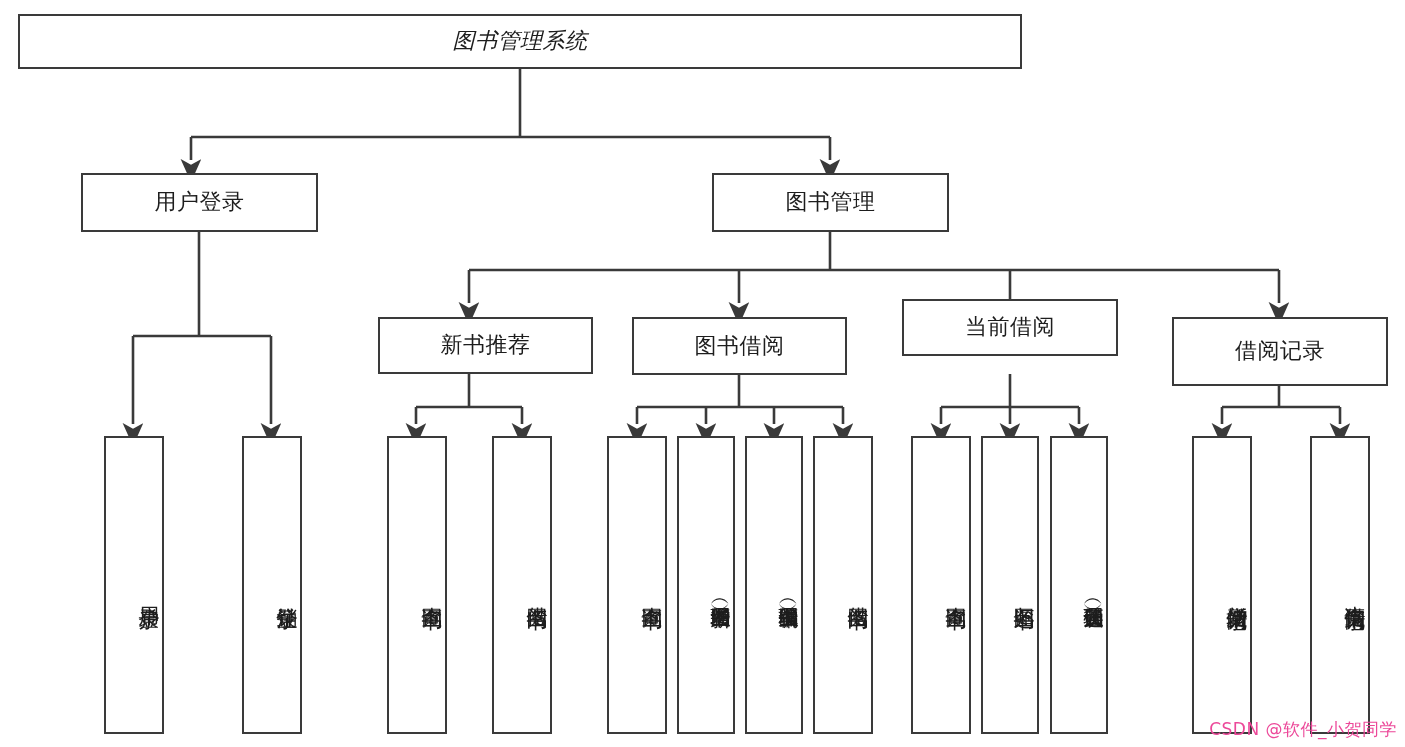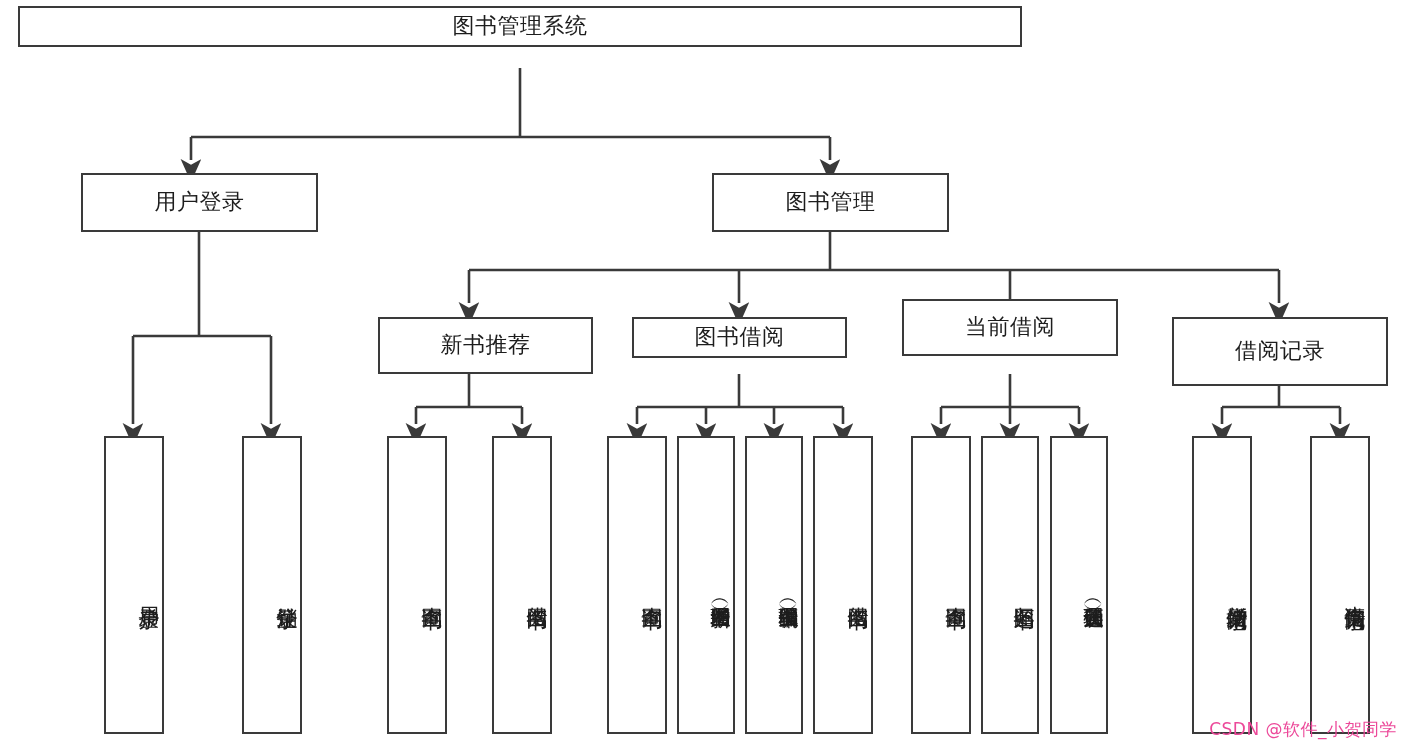--- a/index.html
+++ b/index.html
@@ -120,27 +120,27 @@
       <path d="M1010,407 L1010,424" marker-end="url(#arrow)"></path>
       <path d="M1079,407 L1079,424" marker-end="url(#arrow)"></path>
 
       <path d="M1279,374 L1279,407"></path>
       <path d="M1222,407 L1340,407"></path>
       <path d="M1222,407 L1222,424" marker-end="url(#arrow)"></path>
       <path d="M1340,407 L1340,424" marker-end="url(#arrow)"></path>
     </g>
   </svg>
 
-  <div class="node node-h" style="left:18px; top:6px; width:1004px; height:41px;">图书管理系统</div>
+  <div class="node node-h" style="left:18px; top:14px; width:1004px; height:55px;font-style:italic;">图书管理系统</div>
 
   <div class="node node-h" style="left:81px; top:173px; width:237px; height:59px;">用户登录</div>
   <div class="node node-h" style="left:712px; top:173px; width:237px; height:59px;text-align:right;">图书管理</div>
 
   <div class="node node-h" style="left:362px; top:317px; width:215px; height:57px;margin-left:16px;">新书推荐</div>
-  <div class="node node-h" style="left:632px; top:317px; width:215px; height:41px;">图书借阅</div>
+  <div class="node node-h" style="left:632px; top:317px; width:215px; height:58px;">图书借阅</div>
   <div class="node node-h" style="left:902px; top:299px; width:216px; height:57px;">当前借阅</div>
   <div class="node node-h" style="left:1172px; top:317px; width:216px; height:69px;">借阅记录</div>
 
   <div class="node node-v" style="left:104px; top:436px; width:60px; height:298px;">用户登录</div>
   <div class="node node-v" style="left:242px; top:436px; width:60px; height:298px;">注销登录</div>
 
   <div class="node node-v" style="left:387px; top:436px; width:60px; height:298px;">查询图书</div>
   <div class="node node-v" style="left:492px; top:436px; width:60px; height:298px;">借阅图书</div>
 
   <div class="node node-v" style="left:607px; top:436px; width:60px; height:298px;">查询图书</div>

